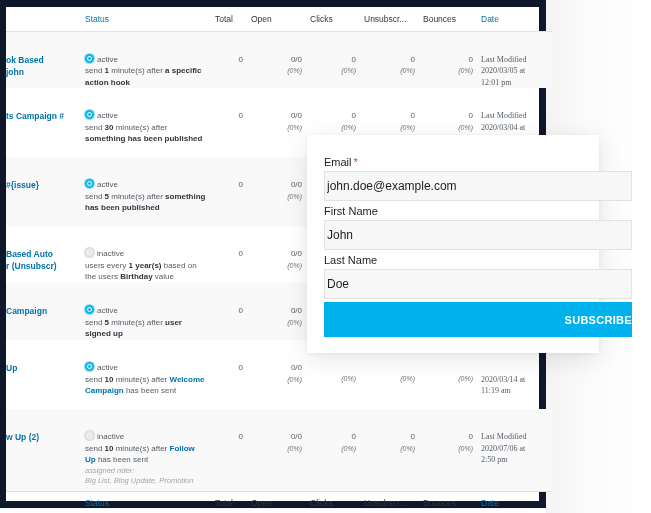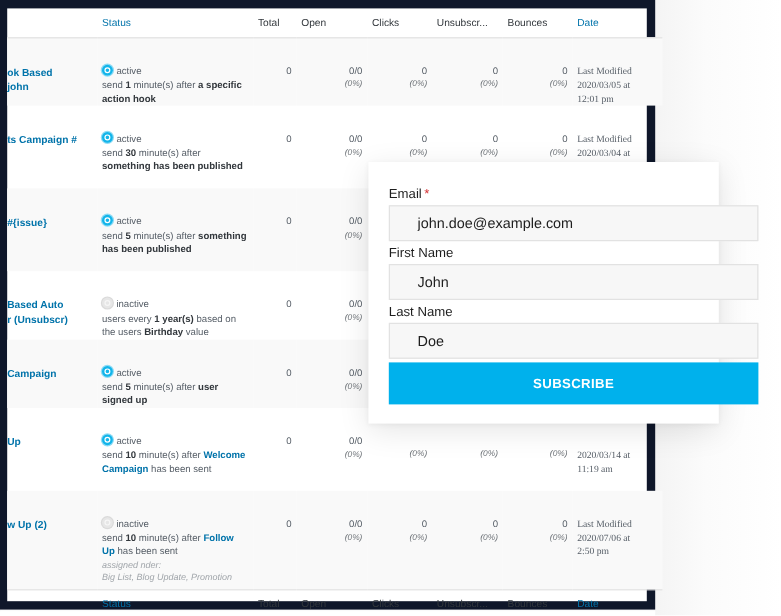--- a/index.html
+++ b/index.html
@@ -45,27 +45,28 @@
     background: #ffffff;
     box-shadow: 0 6px 24px rgba(0,0,0,0.10), 0 1px 4px rgba(0,0,0,0.05);
     padding: 20px 19px 0 17px;
   }
   .field-label { font-size: 11px; color: #1e1e1e; display: block; height: 15px; line-height: 15px; }
   .req { color: #d63638; margin-left: 2px; }
   .field-input {
     display: block; width: 308px; height: 30px; margin-top: 1px; margin-bottom: 3px;
     background: #f7f7f7; border: 1px solid #e2e2e2;
     font-family: "Liberation Sans", sans-serif; font-size: 12px; color: #1e1e1e;
-    padding: 0 23px; outline: none;
+    padding: 0 2px; outline: none;
   }
   .subscribe-btn {
     display: block; width: 308px; height: 35px; margin-top: 3px;
     background: #00b1ec; color: #ffffff; border: none;
     font-family: "Liberation Sans", sans-serif; font-weight: bold; font-size: 11px; letter-spacing: 0.3px;
     cursor: pointer;
+    text-align: right;
   }
 </style>
 </head>
 <body>
 
 <div class="bg-shade"></div>
 
 <div class="table-wrap">
   <table>
     <colgroup>

